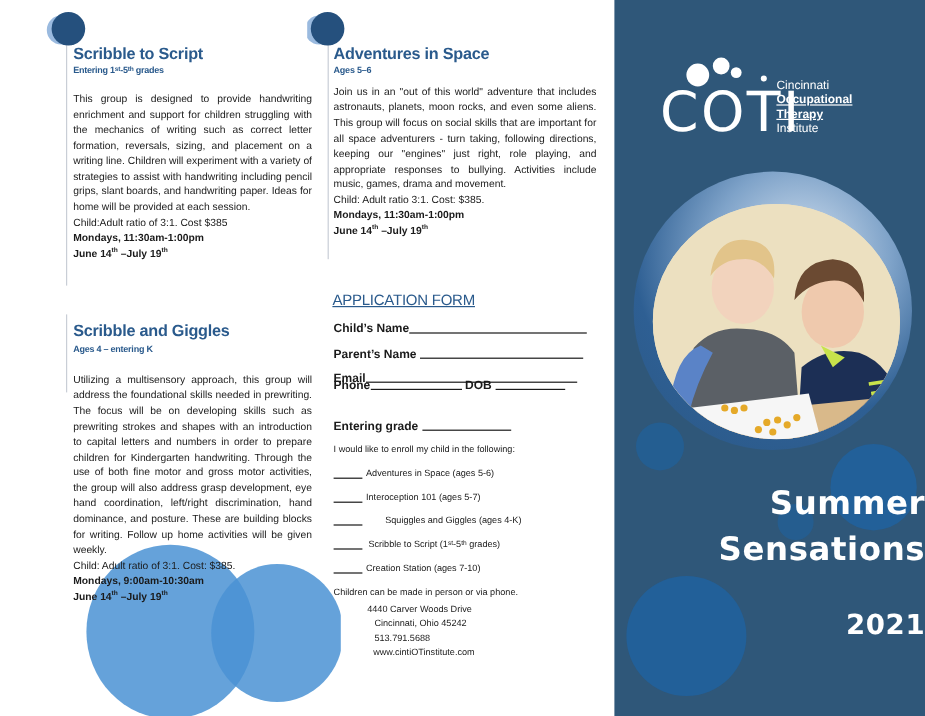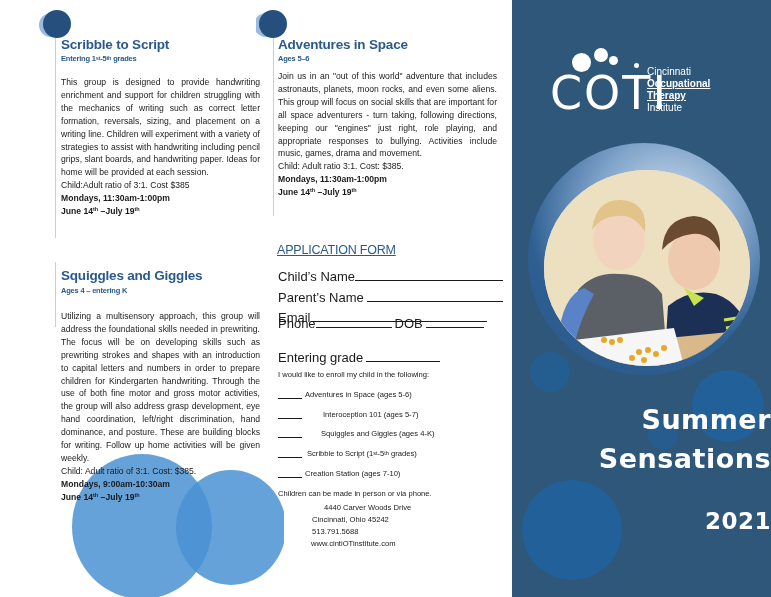--- a/index.html
+++ b/index.html
@@ -18,21 +18,21 @@
   .sec-title { position: absolute; color: #2a5a8c; font-size: 13.5px; font-weight: 700; letter-spacing: -0.2px; white-space: nowrap; }
   .sec-sub { position: absolute; color: #2a5a8c; font-size: 7.5px; font-weight: 700; white-space: nowrap; letter-spacing: -0.2px; }
   .body-text { position: absolute; font-size: 8.6px; line-height: 12.9px; text-align: justify; color: #1a1a1a; }
   .body-text .nojust { text-align: left; display: block; }
   .bold-line { font-weight: 700; display: block; text-align: left; }
   sup { font-size: 5.5px; vertical-align: top; line-height: 8px; }
 
   .blob { position: absolute; border-radius: 50%; background: rgba(74, 146, 212, 0.85); }
 
   .app-title { position: absolute; left: 21px; top: 243px; color: #2a5a8c; font-size: 12.5px; font-weight: 400; letter-spacing: -0.2px; white-space: nowrap; text-decoration: underline; }
-  .form-line { position: absolute; left: 22px; font-size: 13px; font-weight: 400; color: #1a1a1a; white-space: nowrap; display: flex; align-items: center; }
+  .form-line { position: absolute; left: 22px; font-size: 10px; font-weight: 700; color: #1a1a1a; white-space: nowrap; display: flex; align-items: flex-start; }
   .blank { display: inline-block; border-bottom: 1px solid #1a1a1a; height: 9px; }
   .enroll-item { position: absolute; left: 22px; font-size: 7.6px; color: #1a1a1a; white-space: nowrap; display: flex; align-items: flex-end; }
   .enroll-item .chk { display: inline-block; width: 24px; border-bottom: 1px solid #1a1a1a; height: 9px; margin-right: 3px; }
   .plain-line { position: absolute; font-size: 7.6px; color: #1a1a1a; white-space: nowrap; }
 
   .coti-logo { position: absolute; left: 26px; top: 48px; }
   .coti-word { position: absolute; left: 12px; top: 18px; color: #ffffff; font-size: 46px; font-weight: 400; letter-spacing: 2px; white-space: nowrap; font-family: "DejaVu Sans", sans-serif; }
   .logo-dot { position: absolute; background: #ffffff; border-radius: 50%; }
   .coti-name { position: absolute; left: 109px; top: 18px; color: #ffffff; font-size: 10px; line-height: 12px; white-space: nowrap; }
   .coti-name .b { font-weight: 700; display: block; text-decoration: underline; }
@@ -60,21 +60,21 @@
   <div class="sec-sub" style="left:33px; top:54px;">
     <span>Entering 1</span><sup>st</sup><span>-5</span><sup>th</sup><span> grades</span>
   </div>
   <div class="body-text" style="left:33px; top:76px; width:199px;">
     <span>This group is designed to provide handwriting enrichment and support for children struggling with the mechanics of writing such as correct letter formation, reversals, sizing, and placement on a writing line. Children will experiment with a variety of strategies to assist with handwriting including pencil grips, slant boards, and handwriting paper.  Ideas for home will be provided at each session.</span>
     <span class="nojust">Child:Adult ratio of 3:1. Cost $385</span>
     <span class="bold-line">Mondays, 11:30am-1:00pm</span>
     <span class="bold-line"><span>June 14</span><sup>th</sup><span> –July 19</span><sup>th</sup></span>
   </div>
 
-  <div class="sec-title" style="left:33px; top:268px;">Squiggles and Giggles</div>
+  <div class="sec-title" style="left:33px; top:268px;">Scribble and Giggles</div>
   <div class="sec-sub" style="left:33px; top:286px;">Ages 4 – entering K</div>
   <div class="body-text" style="left:33px; top:310px; width:199px;">
     <span>Utilizing a multisensory approach, this group will address the foundational skills needed in prewriting. The focus will be on developing skills such as prewriting strokes and shapes with an introduction to capital letters and numbers in order to prepare children for Kindergarten handwriting. Through the use of both fine motor and gross motor activities, the group will also address grasp development, eye hand coordination, left/right discrimination, hand dominance, and posture. These are building blocks for writing.  Follow up home activities will be given weekly.</span>
     <span class="nojust">Child: Adult ratio of 3:1.  Cost: $385.</span>
     <span class="bold-line">Mondays, 9:00am-10:30am</span>
     <span class="bold-line"><span>June 14</span><sup>th</sup><span> –July 19</span><sup>th</sup></span>
   </div>
 </div>
 
 <div class="panel panel-mid">
@@ -116,37 +116,37 @@
       <span class="blank" style="width:74px; margin-left:3px;"></span>
   </div>
   <div class="plain-line" style="left:22px; top:370px;">I would like to enroll my child in the following:</div>
 
   <div class="enroll-item" style="top:390px;text-align:center;">
     <span class="chk"></span>
       <span>Adventures in Space (ages 5-6)</span>
   </div>
   <div class="enroll-item" style="top:410px;">
     <span class="chk"></span>
-      <span style="margin-left:18px;">Interoception 101 (ages 5-7)</span>
+      <span style="margin-left:0;">Interoception 101 (ages 5-7)</span>
   </div>
   <div class="enroll-item" style="top:429px;">
     <span class="chk"></span>
       <span style="margin-left:16px;">Squiggles and Giggles (ages 4-K)</span>
   </div>
   <div class="enroll-item" style="top:449px;">
     <span class="chk"></span>
       <span style="margin-left:2px;"><span>Scribble to Script (1</span><sup>st</sup><span>-5</span><sup>th</sup><span> grades)</span></span>
   </div>
   <div class="enroll-item" style="top:469px;">
     <span class="chk"></span>
       <span>Creation Station (ages 7-10)</span>
   </div>
 
   <div class="plain-line" style="left:22px; top:489px;">Children can be made in person or via phone.</div>
-  <div class="plain-line" style="left:68px; top:503px;">4440 Carver Woods Drive</div>
+  <div class="plain-line" style="left:50px; top:503px;">4440 Carver Woods Drive</div>
   <div class="plain-line" style="left:56px; top:515px;">Cincinnati, Ohio 45242</div>
   <div class="plain-line" style="left:56px; top:527px;">513.791.5688</div>
   <div class="plain-line" style="left:55px; top:539px;">www.cintiOTinstitute.com</div>
 </div>
 
 <div class="panel panel-right">
 
   <div class="deco-dot" style="left:18px; top:352px; width:40px; height:40px; opacity:0.55;"></div>
   <div class="deco-dot" style="left:180px; top:370px; width:72px; height:72px; opacity:0.7;"></div>
   <div class="deco-dot" style="left:136px; top:420px; width:30px; height:30px; opacity:0.5;"></div>

